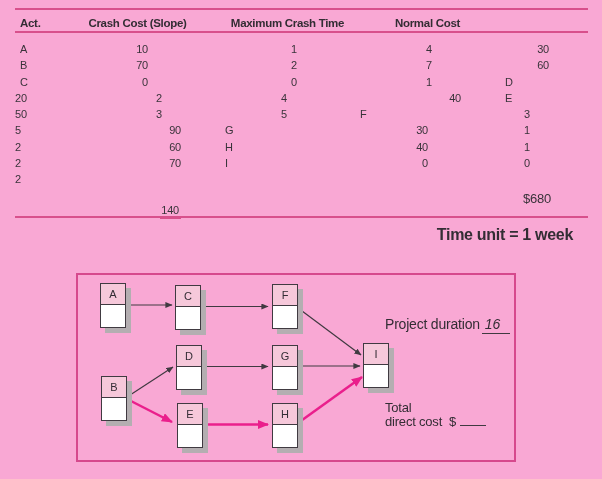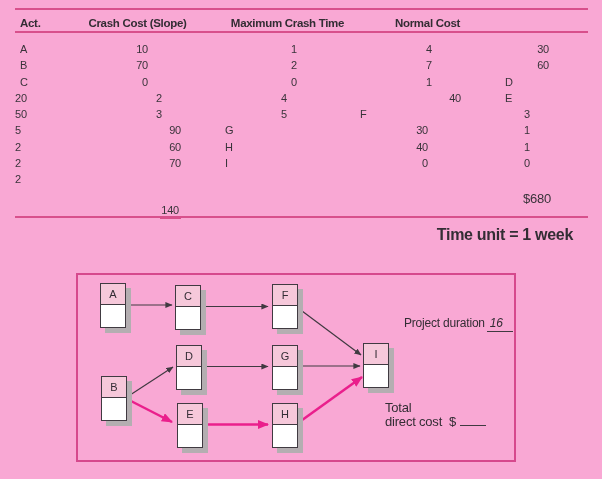--- a/index.html
+++ b/index.html
@@ -65,21 +65,21 @@
   #node-A{left:22px;top:8px;}
   #node-C{left:97px;top:10px;}
   #node-F{left:194px;top:9px;}
   #node-D{left:98px;top:70px;}
   #node-G{left:194px;top:70px;}
   #node-I{left:285px;top:68px;}
   #node-B{left:23px;top:101px;}
   #node-E{left:99px;top:128px;}
   #node-H{left:194px;top:128px;}
   #proj-duration{
-    position:absolute;left:307px;top:41px;font-size:12px;letter-spacing:-0.2px;color:#332d34;margin-left:19px;
+    position:absolute;left:307px;top:41px;font-size:14px;letter-spacing:-0.2px;color:#332d34;
   }
   .fill-in{
     font-style:italic;border-bottom:1.2px solid #403a41;
     padding:0 10px 1px 3px;margin-left:2px;
   }
   #total-cost{
     position:absolute;left:307px;top:126px;font-size:13px;letter-spacing:-0.2px;
     line-height:13.5px;color:#332d34;
   }
   .blank{

